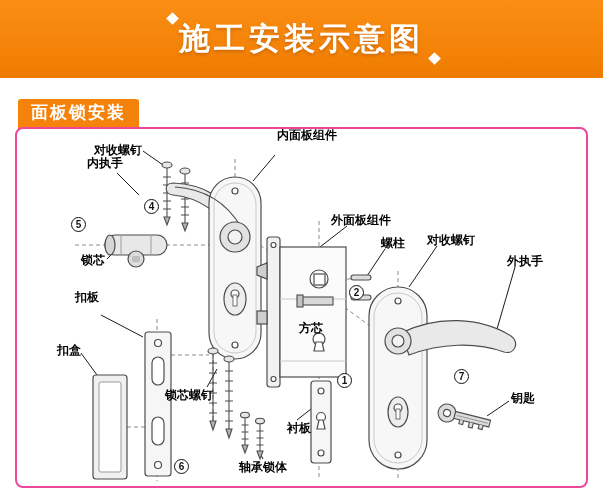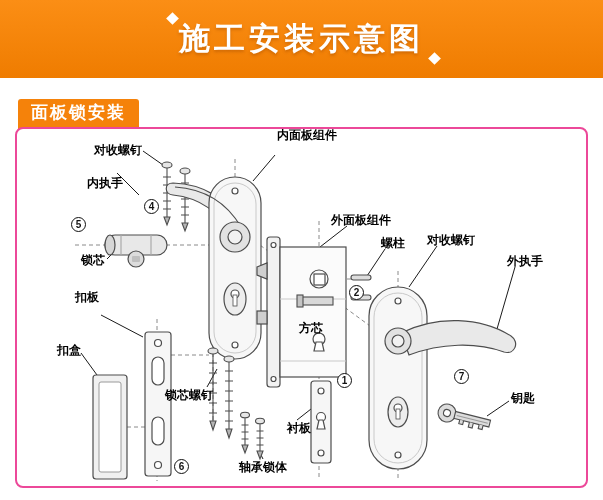--- a/index.html
+++ b/index.html
@@ -195,21 +195,21 @@
       <g stroke="#4d4d4d" stroke-width="1.2">
         <rect x="294" y="252" width="20" height="82" rx="3" fill="#f6f6f6"></rect>
         <circle cx="304" cy="262" r="3" fill="#ffffff"></circle>
         <circle cx="304" cy="324" r="3" fill="#ffffff"></circle>
         <circle cx="304" cy="288" r="4.5" fill="#ffffff"></circle>
         <path d="M302 291 l-2 9 h8 l-2 -9 z" fill="#ffffff"></path>
       </g>
     </svg>
 
     <span class="lbl" style="left:77px;top:15px">对收螺钉</span>
-    <span class="lbl" style="left:70px;top:48px">内执手</span>
+    <span class="lbl" style="left:70px;top:28px">内执手</span>
     <span class="lbl" style="left:260px;top:0">内面板组件</span>
     <span class="lbl" style="left:314px;top:85px">外面板组件</span>
     <span class="lbl" style="left:364px;top:108px">螺柱</span>
     <span class="lbl" style="left:410px;top:105px">对收螺钉</span>
     <span class="lbl" style="left:490px;top:126px">外执手</span>
     <span class="lbl" style="left:64px;top:125px">锁芯</span>
     <span class="lbl" style="left:58px;top:162px">扣板</span>
     <span class="lbl" style="left:40px;top:215px">扣盒</span>
     <span class="lbl" style="left:148px;top:260px">锁芯螺钉</span>
     <span class="lbl" style="left:282px;top:193px">方芯</span>

